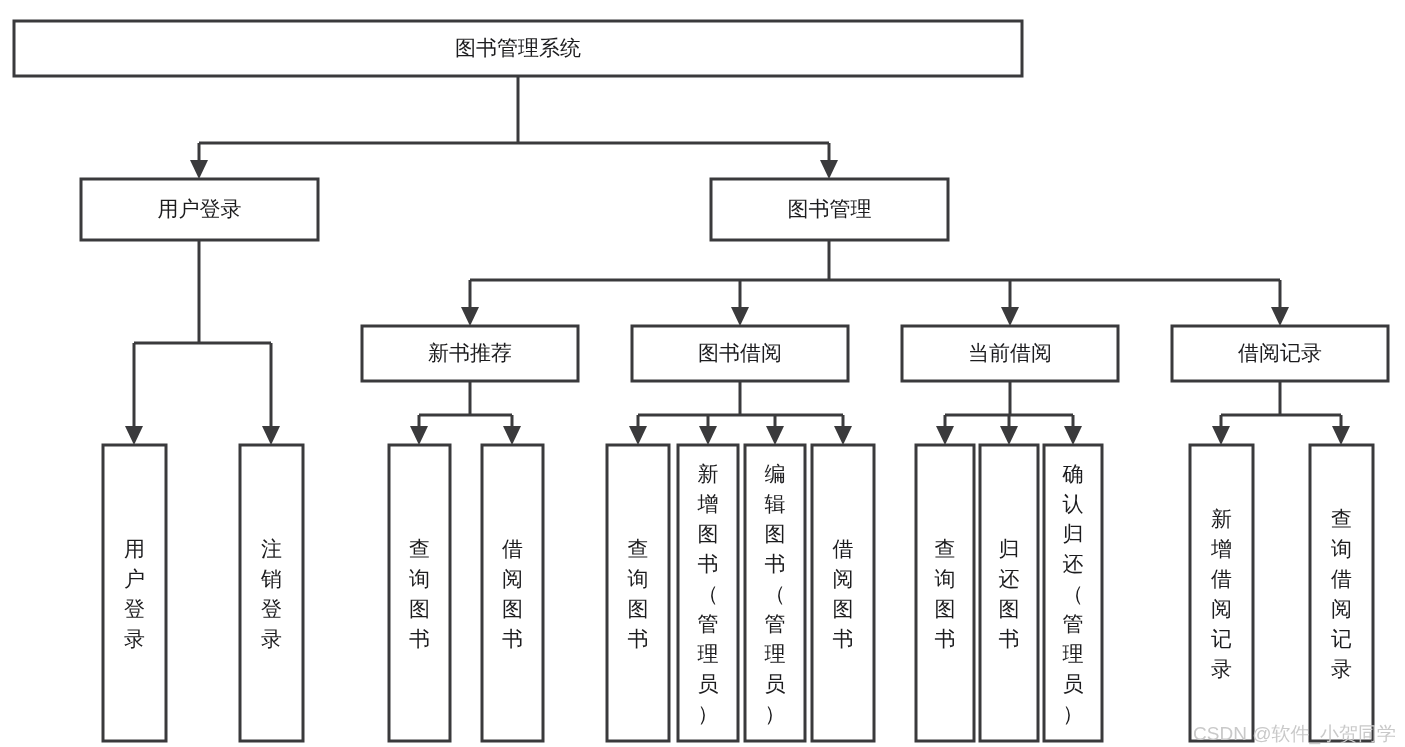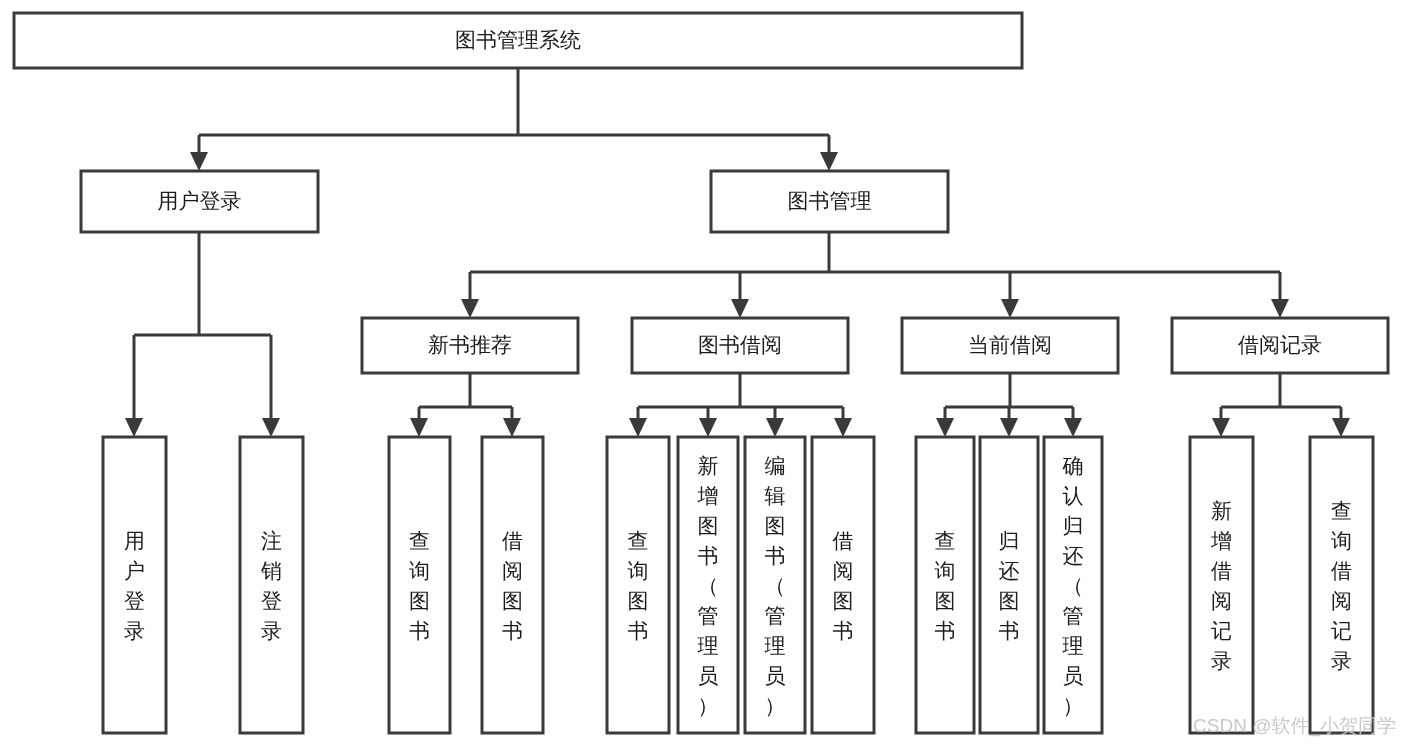--- a/index.html
+++ b/index.html
@@ -9,21 +9,21 @@
   }
   body {
     width: 1405px;
     height: 747px;
     font-family: "Liberation Sans", "DejaVu Sans", sans-serif;
     overflow: hidden;
     position: relative;
   }
   #diagram-root {
     position: absolute;
-    top: 0;
+    top: 8px;
     left: 0;
     width: 1405px;
     height: 638px;
   }
   .node-box {
     fill: #ffffff;
     stroke: #3a3a3c;
     stroke-width: 3;
   }
   .connector {

